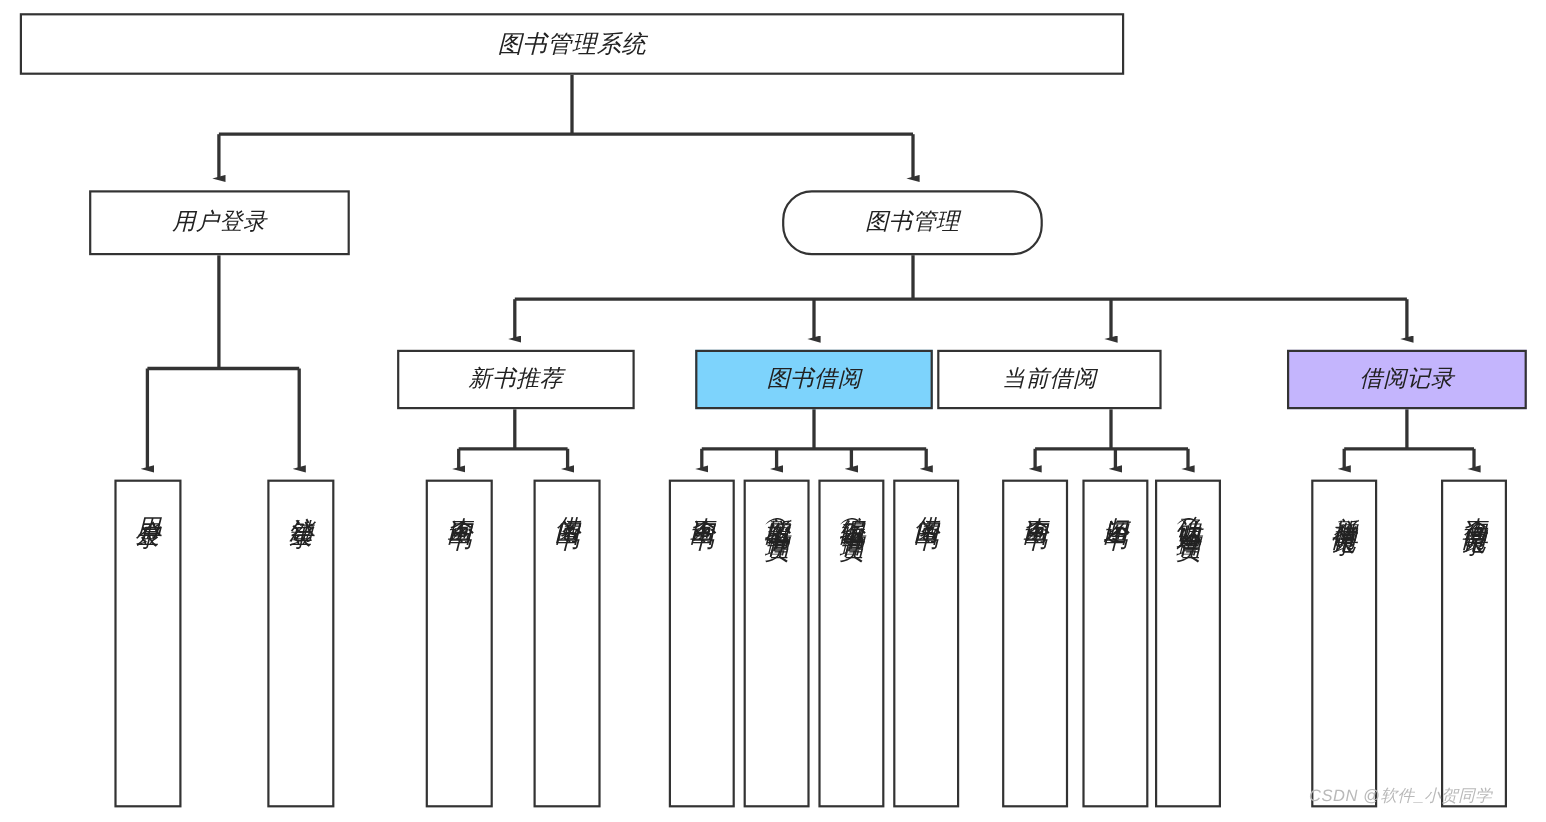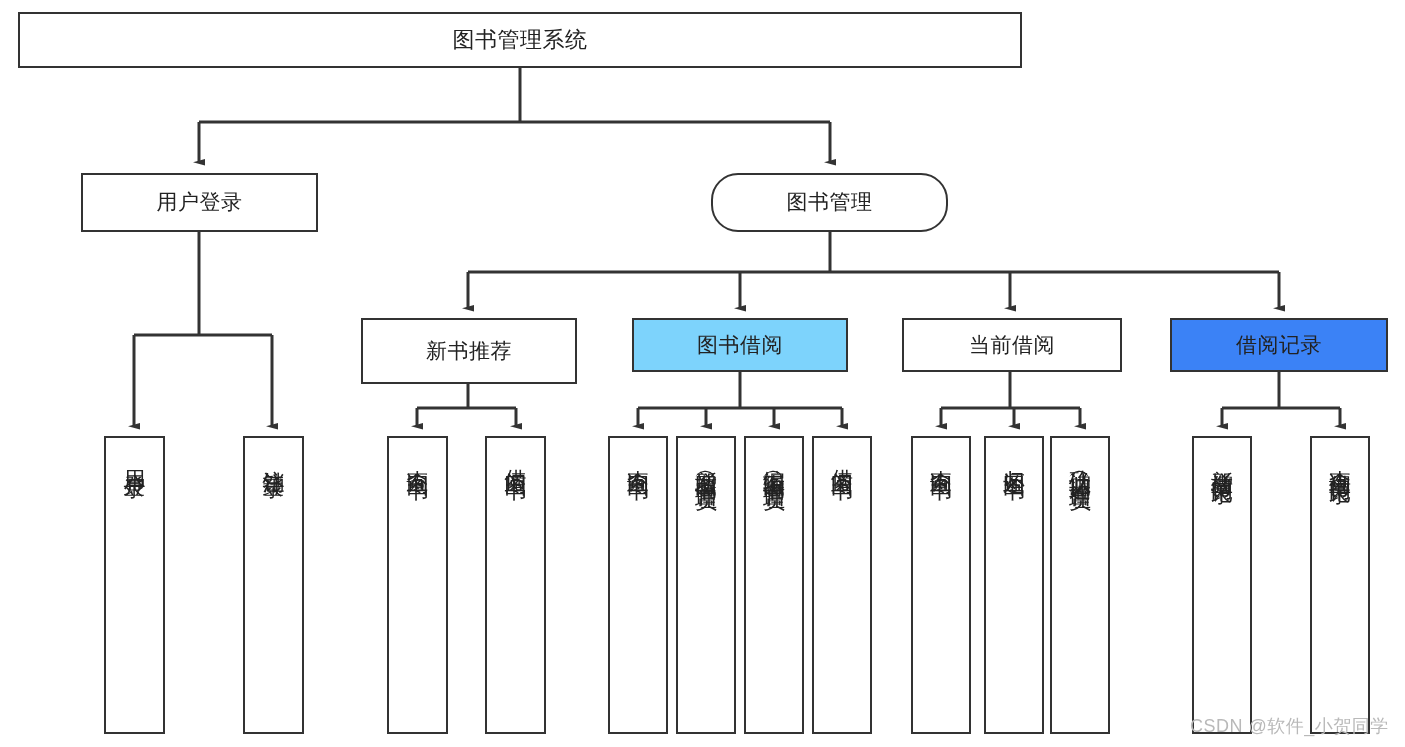--- a/index.html
+++ b/index.html
@@ -10,20 +10,21 @@
   }
   body {
     font-family: "Liberation Sans", "DejaVu Sans", sans-serif;
   }
   #diagram-root {
     position: relative;
     width: 1405px;
     height: 747px;
     background: #ffffff;
     overflow: hidden;
+    font-style: italic;
   }
   #diagram-svg {
     position: absolute;
     left: 0;
     top: 0;
     width: 1405px;
     height: 747px;
   }
   .node {
     position: absolute;
@@ -57,21 +58,21 @@
     font-size: 22px;
     letter-spacing: 3px;
     line-height: 1.0;
   }
   .node.root .node-label {
     font-size: 22px;
   }
   .watermark {
     position: absolute;
     color: #b9b9b9;
-    font-size: 18px;
+    font-size: 15px;
     letter-spacing: 0.5px;
     white-space: nowrap;
     z-index: 5;
     font-family: "Liberation Sans", "DejaVu Sans", sans-serif;
   }
 </style>
 </head>
 <body>
 
 <div id="diagram-root">
@@ -133,30 +134,30 @@
     <span class="node-label">图书管理系统</span>
   </div>
 
   <div class="node horizontal" id="node-l2-0" style="left: 81px; top: 173px; width: 237px; height: 59px; border-color: rgb(51, 51, 51); background: rgb(255, 255, 255);">
     <span class="node-label">用户登录</span>
   </div>
   <div class="node horizontal" id="node-l2-1" style="left: 711px; top: 173px; width: 237px; height: 59px; border-color: rgb(51, 51, 51); background: rgb(255, 255, 255); border-radius: 27px;">
     <span class="node-label">图书管理</span>
   </div>
 
-  <div class="node horizontal" id="node-l3-0" style="left: 361px; top: 318px; width: 216px; height: 66px; border-color: rgb(51, 51, 51); background: rgb(255, 255, 255);">
+  <div class="node horizontal" id="node-l3-0" style="left: 361px; top: 318px; width: 216px; height: 54px; border-color: rgb(51, 51, 51); background: rgb(255, 255, 255);">
     <span class="node-label">新书推荐</span>
   </div>
   <div class="node horizontal" id="node-l3-1" style="left: 632px; top: 318px; width: 216px; height: 54px; border-color: rgb(51, 51, 51); background: #7dd3fc;">
     <span class="node-label">图书借阅</span>
   </div>
-  <div class="node horizontal" id="node-l3-2" style="left: 902px; top: 318px; width: 220px; height: 54px; border-color: rgb(51, 51, 51); background: rgb(255, 255, 255);">
+  <div class="node horizontal" id="node-l3-2" style="left: 852px; top: 318px; width: 204px; height: 54px; border-color: rgb(51, 51, 51); background: rgb(255, 255, 255);">
     <span class="node-label">当前借阅</span>
   </div>
-  <div class="node horizontal" id="node-l3-3" style="left: 1170px; top: 318px; width: 218px; height: 54px; border-color: rgb(51, 51, 51); background: #3b82f6;">
+  <div class="node horizontal" id="node-l3-3" style="left: 1170px; top: 318px; width: 218px; height: 54px; border-color: rgb(51, 51, 51); background: #c4b5fd;">
     <span class="node-label">借阅记录</span>
   </div>
 
   <div class="node vertical" id="node-leaf-0" style="left: 104px; top: 436px; width: 61px; height: 298px; border-color: rgb(51, 51, 51); background: rgb(255, 255, 255);">
     <span class="node-label">用户登录</span>
   </div>
   <div class="node vertical" id="node-leaf-1" style="left: 243px; top: 436px; width: 61px; height: 298px; border-color: rgb(51, 51, 51); background: rgb(255, 255, 255);">
     <span class="node-label">注销登录</span>
   </div>
   <div class="node vertical" id="node-leaf-2" style="left: 387px; top: 436px; width: 61px; height: 298px; border-color: rgb(51, 51, 51); background: rgb(255, 255, 255);">

